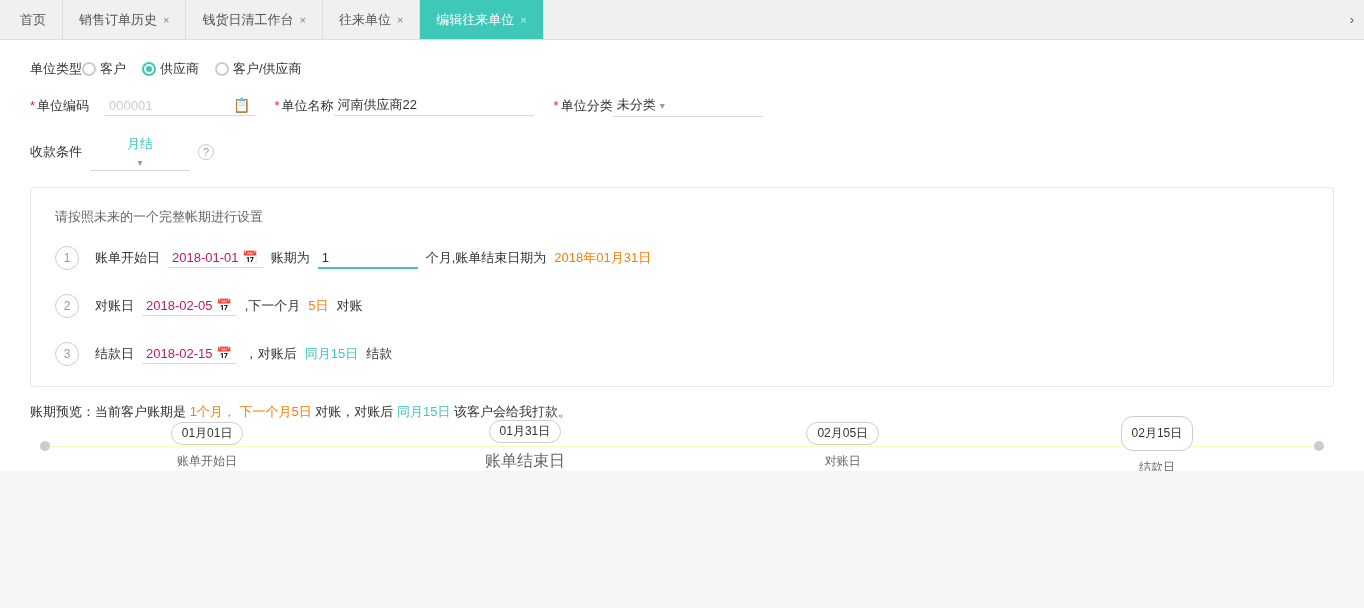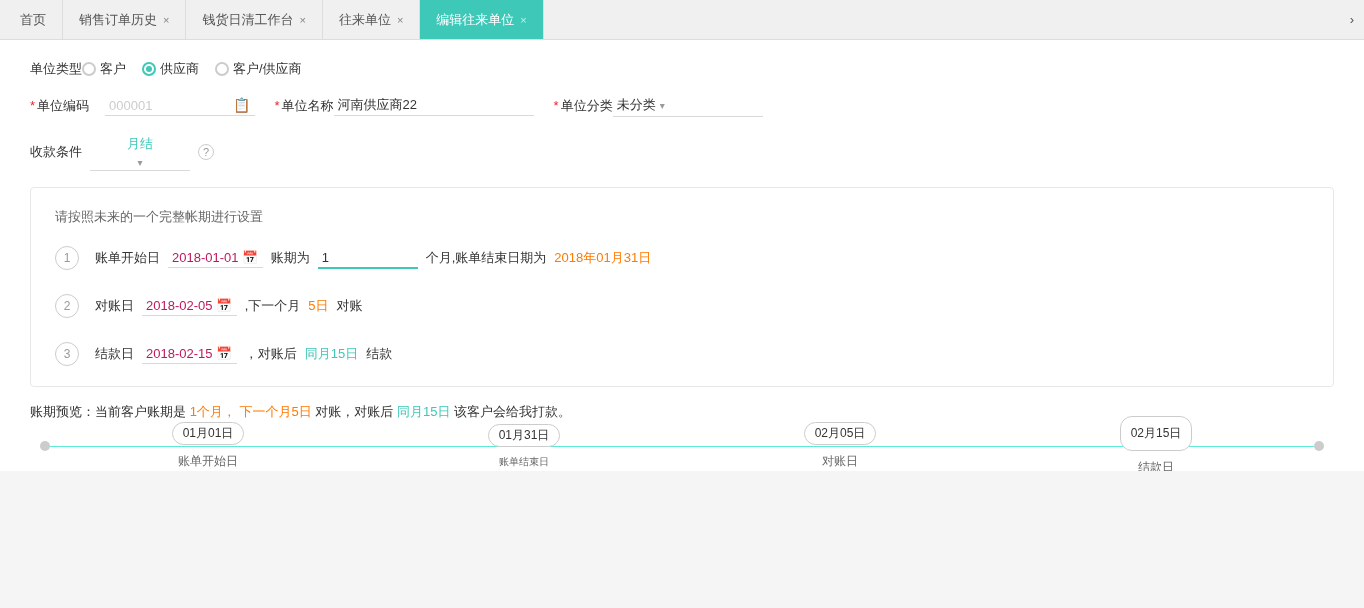--- a/index.html
+++ b/index.html
@@ -392,30 +392,30 @@
     <span> 对账，对账后</span>
     <span class="highlight-teal">同月15日</span>
     <span> 该客户会给我打款。</span>
   </div>
 
   <div style="padding: 0 10px;">
     <div style="display:flex; align-items:center; width:100%; position:relative;">
 
       <div style="width:10px;height:10px;border-radius:50%;background:#ccc;flex-shrink:0;"></div>
 
-      <div style="flex:1;height:1px;background:#5eead4;position:relative;display:flex;align-items:center;justify-content:space-around;">
+      <div style="flex:1;height:1px;background:#fef9c3;position:relative;display:flex;align-items:center;justify-content:space-around;">
 
         <div style="display:flex;flex-direction:column;align-items:center;position:relative;margin-top:0;">
           <div style="border:1px solid #ccc;border-radius:12px;padding:2px 10px;font-size:12px;color:#333;background:#fff;white-space:nowrap;">01月01日</div>
           <div style="font-size:12px;color:#666;margin-top:8px;white-space:nowrap;">账单开始日</div>
         </div>
 
         <div style="display:flex;flex-direction:column;align-items:center;position:relative;">
           <div style="border:1px solid #ccc;border-radius:12px;padding:2px 10px;font-size:12px;color:#333;background:#fff;white-space:nowrap;">01月31日</div>
-          <div style="font-size:10px;color:#666;margin-top:8px;white-space:nowrap;">账单结束日</div>
+          <div style="font-size:16px;color:#666;margin-top:8px;white-space:nowrap;">账单结束日</div>
         </div>
 
         <div style="display:flex;flex-direction:column;align-items:center;position:relative;">
           <div style="border:1px solid #ccc;border-radius:12px;padding:2px 10px;font-size:12px;color:#333;background:#fff;white-space:nowrap;">02月05日</div>
           <div style="font-size:12px;color:#666;margin-top:8px;white-space:nowrap;">对账日</div>
         </div>
 
         <div style="display:flex;flex-direction:column;align-items:center;position:relative;">
           <div style="border:1px solid #ccc;border-radius:12px;padding:8px 10px;font-size:12px;color:#333;background:#fff;white-space:nowrap;">02月15日</div>
           <div style="font-size:12px;color:#666;margin-top:8px;white-space:nowrap;">结款日</div>

